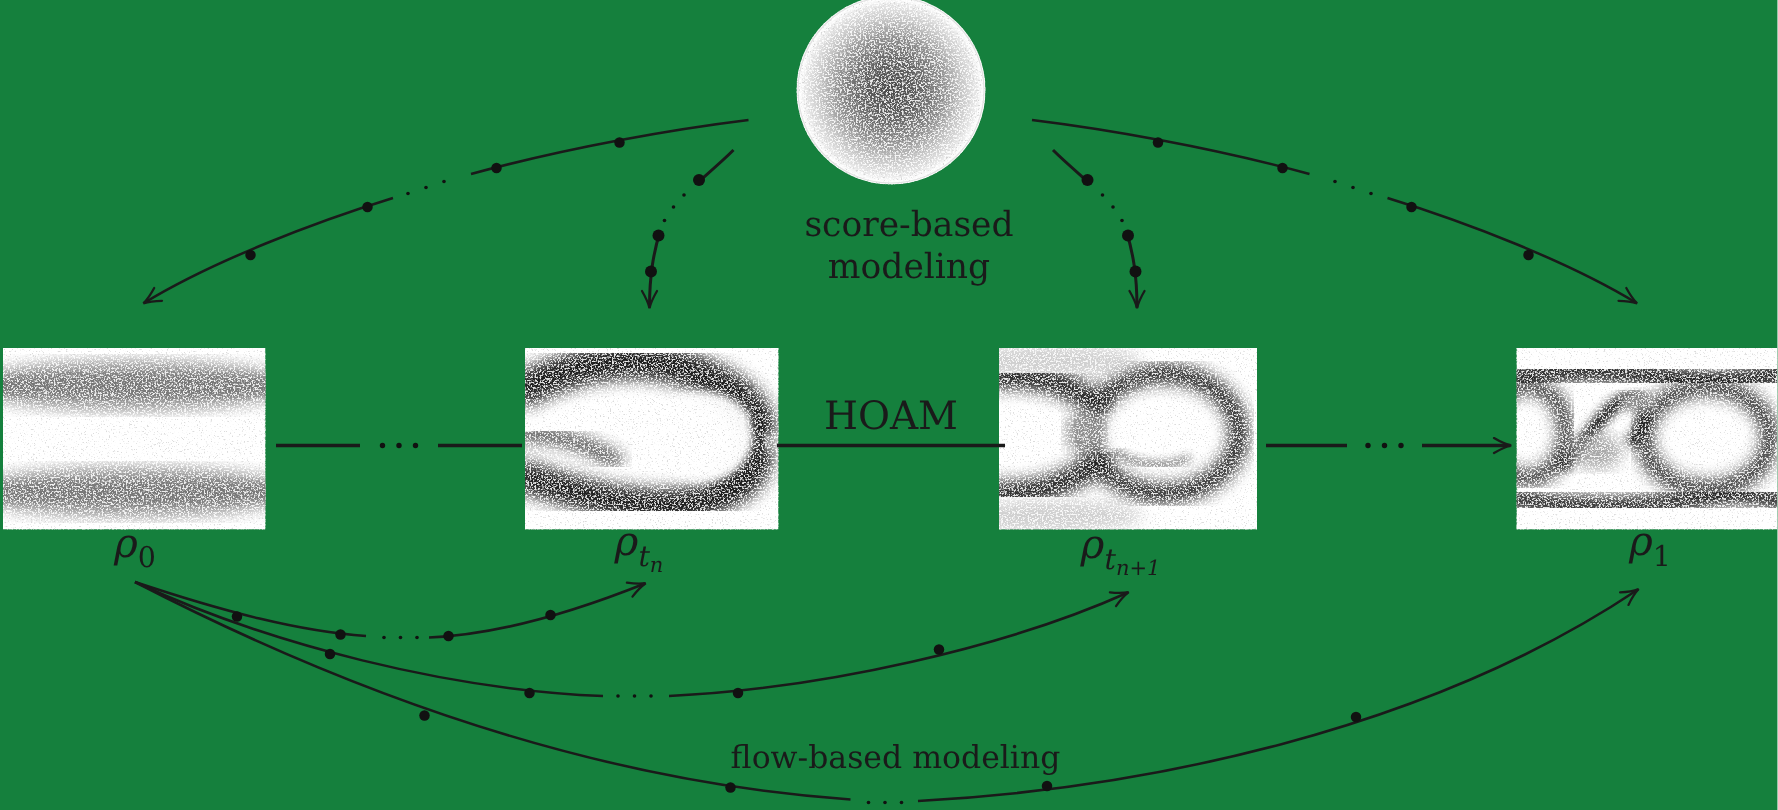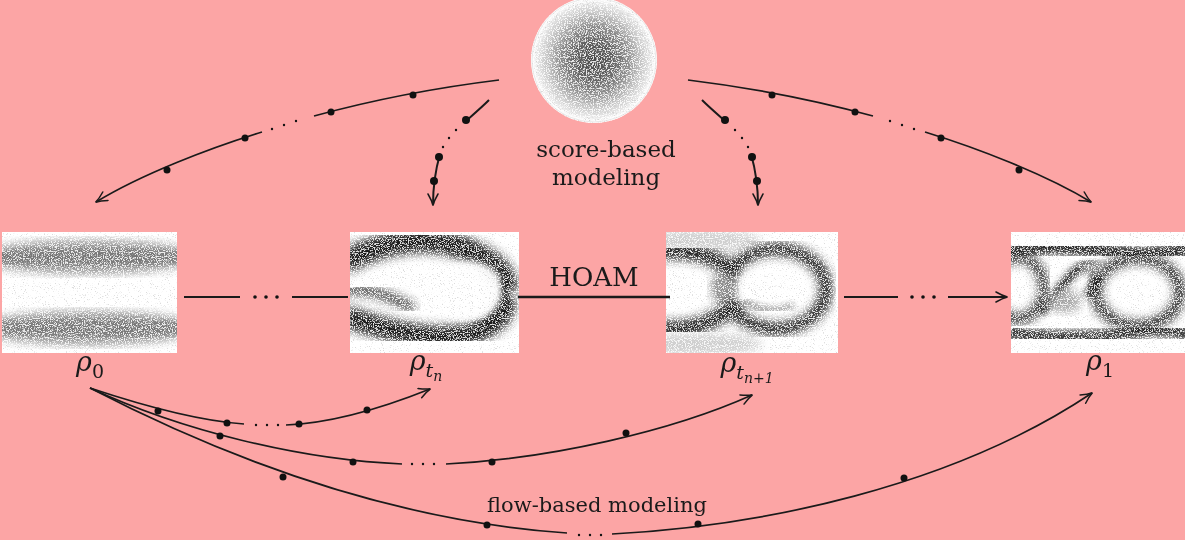--- a/index.html
+++ b/index.html
@@ -1,16 +1,16 @@
 <!DOCTYPE html>
 <html><head>
 <meta charset="utf-8">
 <style>
   html,body{margin:0;padding:0;background:#ffffff;}
-  .stage{position:relative;width:1185px;height:540px;background:#fca5a5;overflow:hidden;}
+  .stage{position:relative;width:1185px;height:540px;background:#15803d;overflow:hidden;}
   svg{display:block;}
   text{font-family:"DejaVu Serif","Liberation Serif",serif;fill:#1a1a1a;}
   .caption{font-size:23px;}
   .hoam{font-size:26px;}
   .flowcap{font-size:21px;}
   .mbase{font-size:27px;font-style:italic;}
   .msub{font-size:19px;font-style:italic;}
   .msubd{font-size:19px;font-style:normal;}
   .msubsub{font-size:14px;font-style:italic;}
   .stroke{stroke:#1a1a1a;fill:none;}

